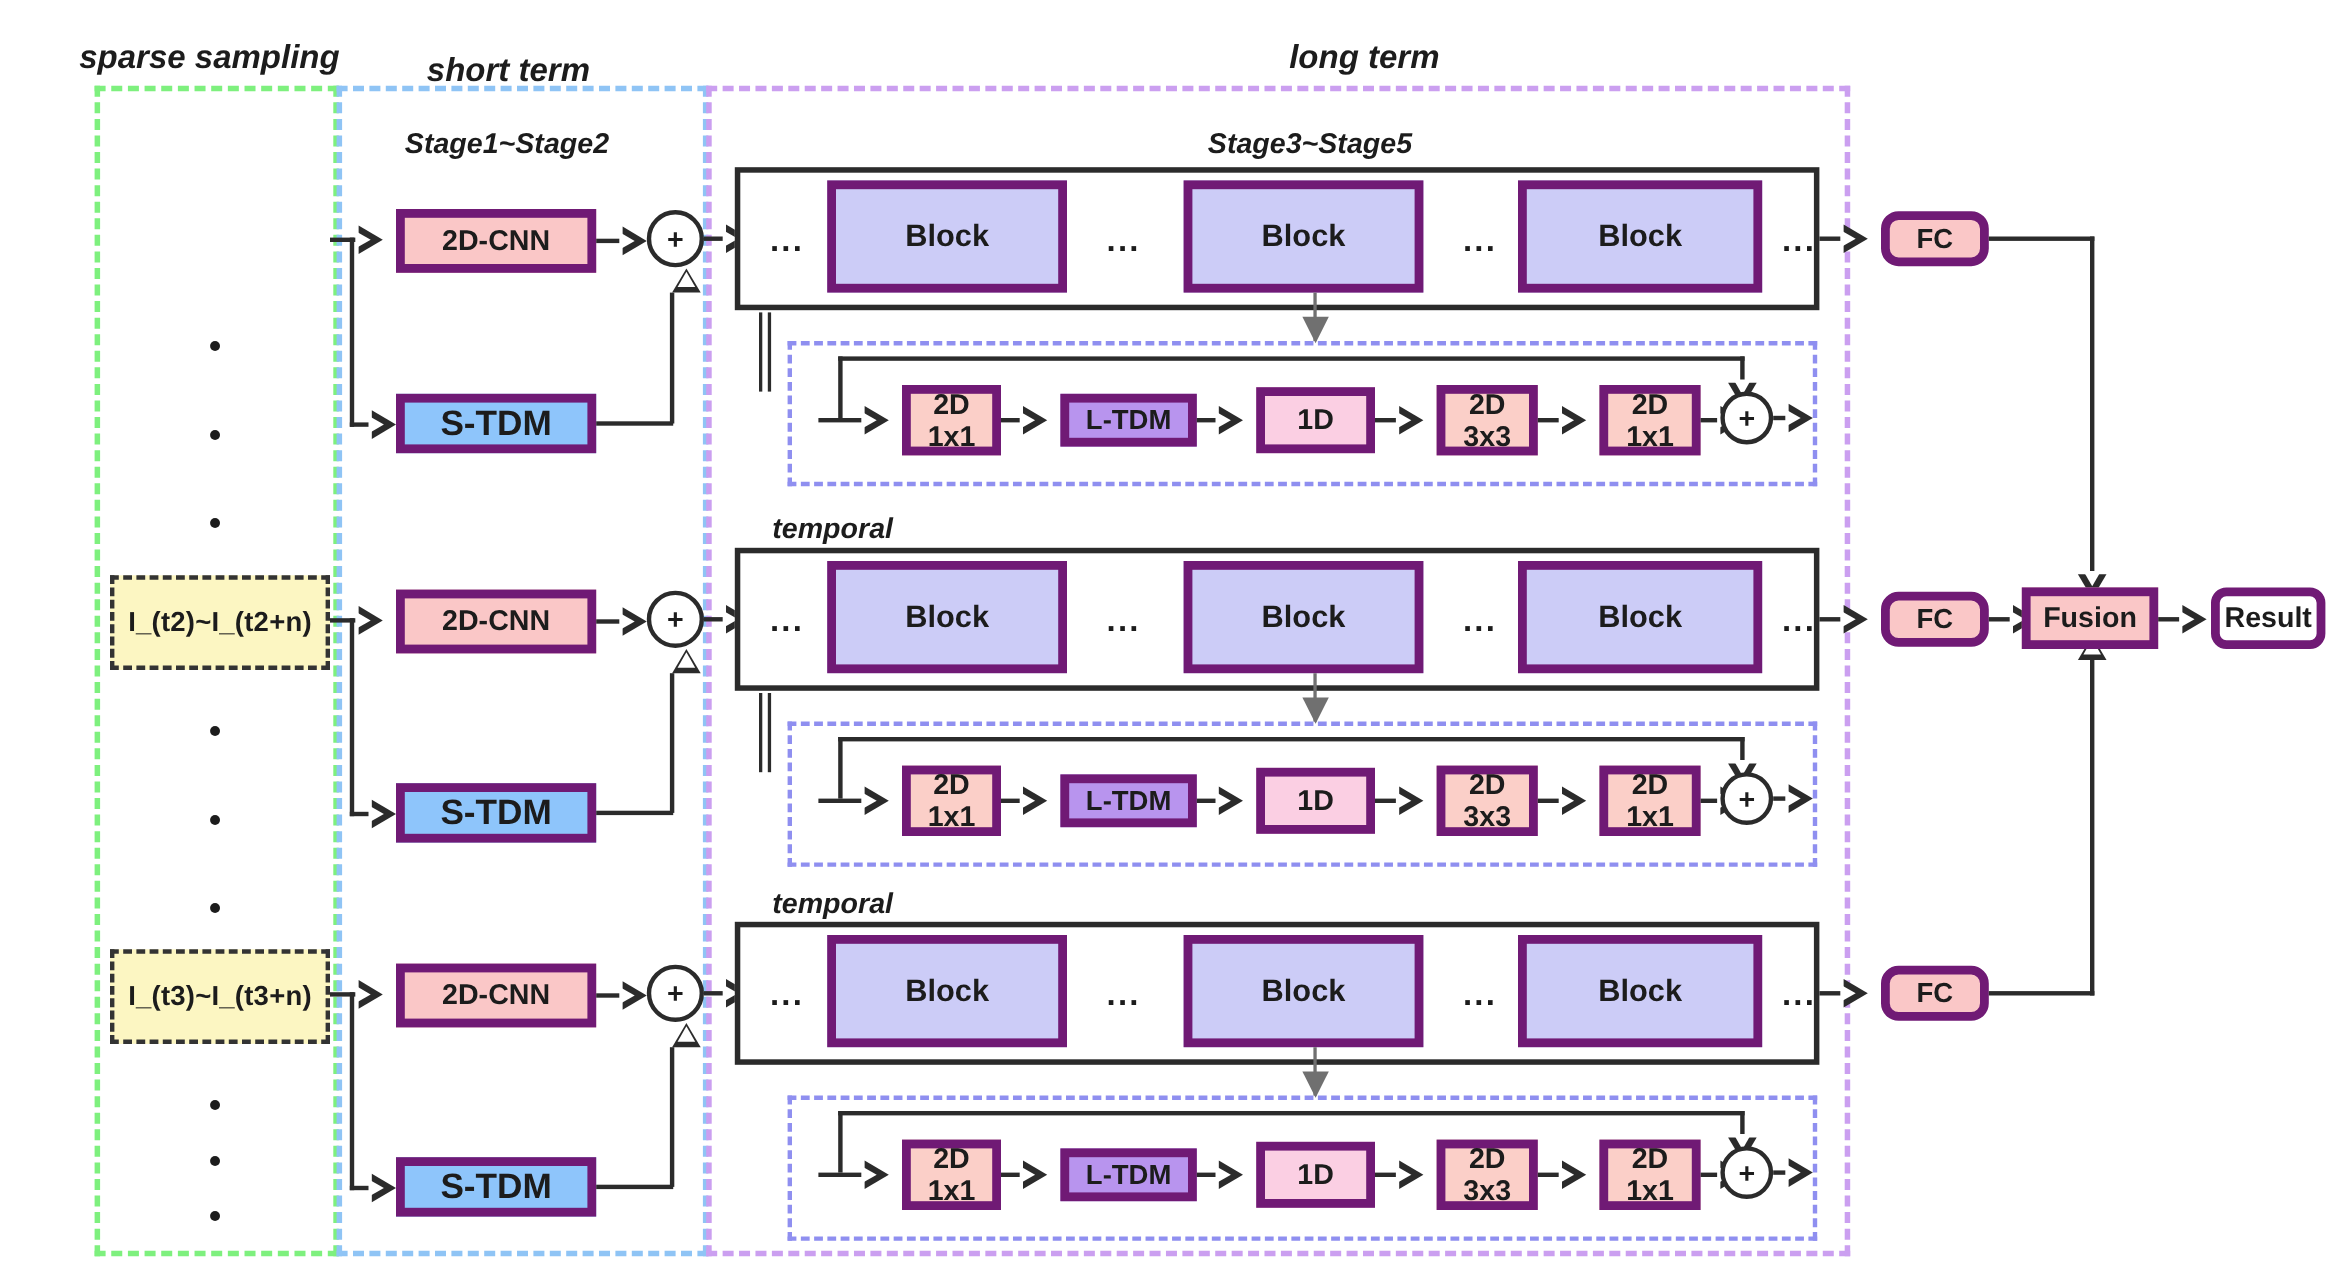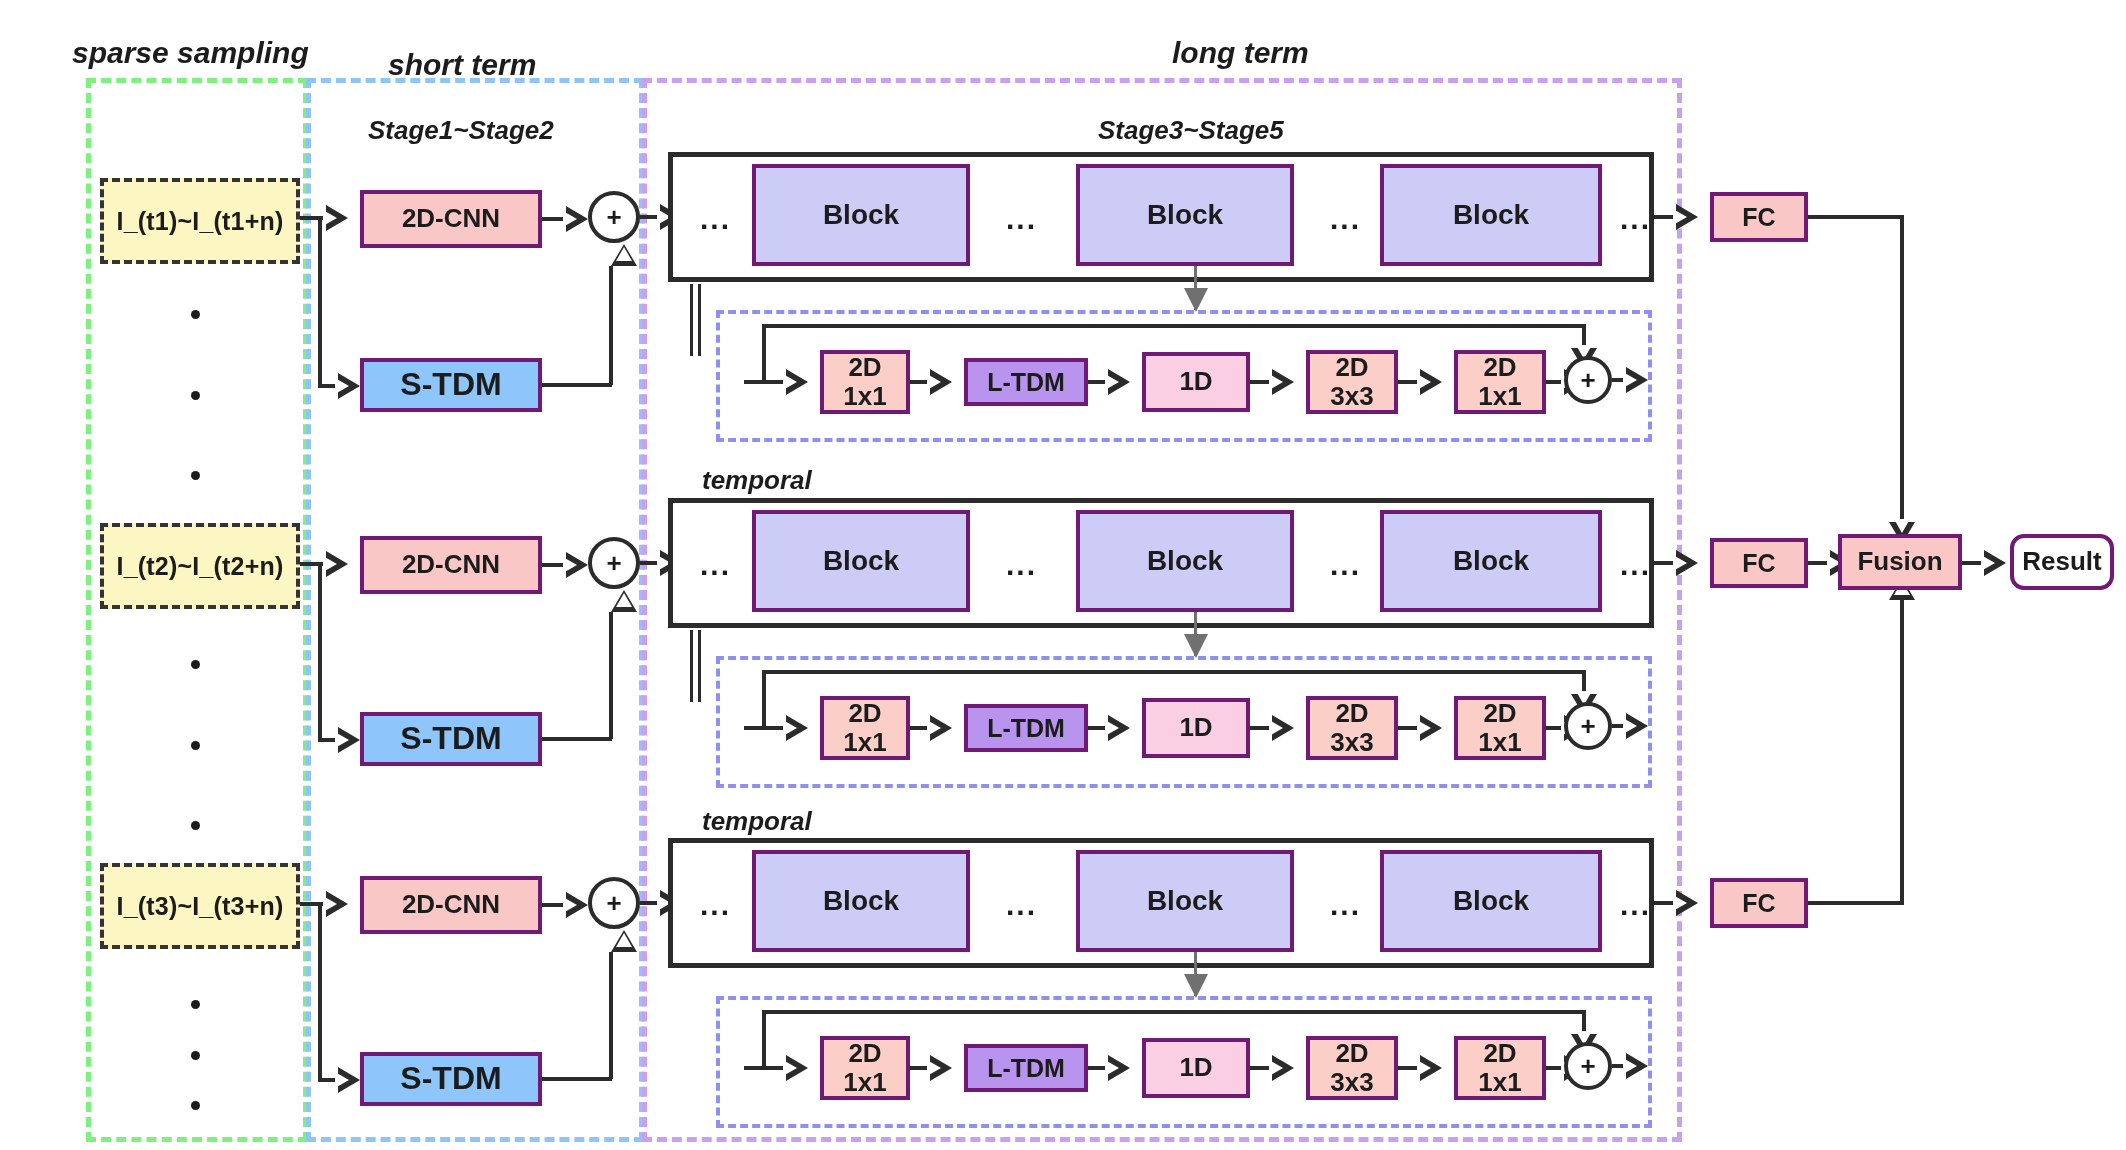--- a/index.html
+++ b/index.html
@@ -9,31 +9,31 @@
   .grp{position:absolute;box-sizing:border-box;}
   .grp-sparse{border:5px dashed #7ef07e;}
   .grp-short{border:5px dashed #8fc4f5;}
   .grp-long{border:5px dashed #cb9ff0;}
 
   .hdr{position:absolute;font-style:italic;font-weight:bold;color:#1c1c1c;white-space:nowrap;}
   .hdr-top{font-size:30px;}
   .hdr-sub{font-size:26px;}
   .hdr-temporal{font-size:26px;}
 
-  .node{position:absolute;box-sizing:border-box;border:4px solid #701a75;
+  .node{position:absolute;box-sizing:border-box;border:8px solid #701a75;
         display:flex;align-items:center;justify-content:center;text-align:center;
         font-weight:bold;color:#1c1c1c;line-height:1.12;}
   .n-input{background:#fcf6c2;border:4px dashed #333;font-size:25px;letter-spacing:.2px;}
   .n-cnn{background:#fac7c7;font-size:26px;}
   .n-stdm{background:#8ec5fb;font-size:32px;}
   .n-block{background:#ccccf7;font-size:28px;}
   .n-2d{background:#fbcfc8;font-size:26px;flex-direction:column;}
   .n-ltdm{background:#b894ee;font-size:25px;}
   .n-1d{background:#fbcfe3;font-size:26px;}
-  .n-fc{background:#fac7c7;font-size:25px;}
+  .n-fc{background:#fac7c7;font-size:25px;border-radius:16px;}
   .n-fusion{background:#fac7c7;font-size:26px;}
   .n-result{background:#fff;border-radius:14px;font-size:26px;}
 
   .stagebox{position:absolute;box-sizing:border-box;border:5px solid #2b2b2b;background:#fff;}
   .tempbox{position:absolute;box-sizing:border-box;border:4px dashed #8f8ff0;background:transparent;}
 
   .dots{position:absolute;font-size:30px;font-weight:bold;color:#1c1c1c;letter-spacing:2px;}
   .vdots{position:absolute;display:flex;flex-direction:column;align-items:center;
          justify-content:space-between;color:#1c1c1c;}
   .vdots i{display:block;width:9px;height:9px;border-radius:50%;background:#1c1c1c;}
@@ -72,21 +72,20 @@
 
   <div class="hdr hdr-top" style="left:72px;top:36px;">sparse sampling</div>
   <div class="hdr hdr-top" style="left:388px;top:48px;">short term</div>
   <div class="hdr hdr-top" style="left:1172px;top:36px;">long term</div>
   <div class="hdr hdr-sub" style="left:336px;top:115px;margin-left:32px;">Stage1~Stage2</div>
   <div class="hdr hdr-sub" style="left:1098px;top:115px;">Stage3~Stage5</div>
 
   <div class="hdr hdr-temporal" style="left:702px;top:465px;">temporal</div>
   <div class="hdr hdr-temporal" style="left:702px;top:806px;">temporal</div>
 
-  <div class="node n-input" style="left:100px;top:178px;width:200px;height:86px;">I_(t1)~I_(t1+n)</div>
 
   <div class="ln ln-h" style="left:300px;top:216px;width:30px;"></div>
   <div class="ah ah-r" style="left:326px;top:205px;"></div>
 
   <div class="ln ln-v" style="left:318px;top:216px;height:172px;"></div>
   <div class="ln ln-h" style="left:318px;top:384px;width:24px;"></div>
   <div class="ah ah-r" style="left:338px;top:373px;"></div>
 
   <div class="node n-cnn" style="left:360px;top:190px;width:182px;height:58px;">2D-CNN</div>
   <div class="node n-stdm" style="left:360px;top:358px;width:182px;height:54px;">S-TDM</div>

